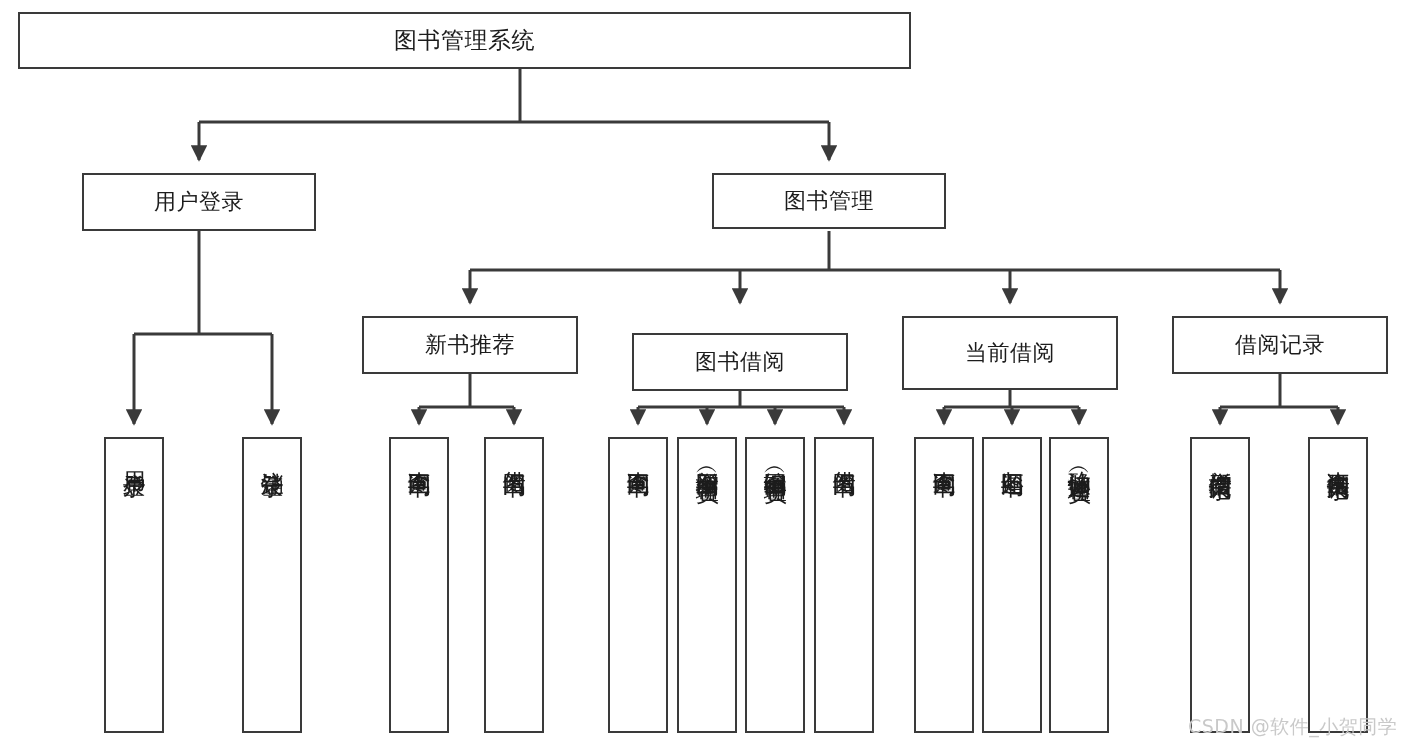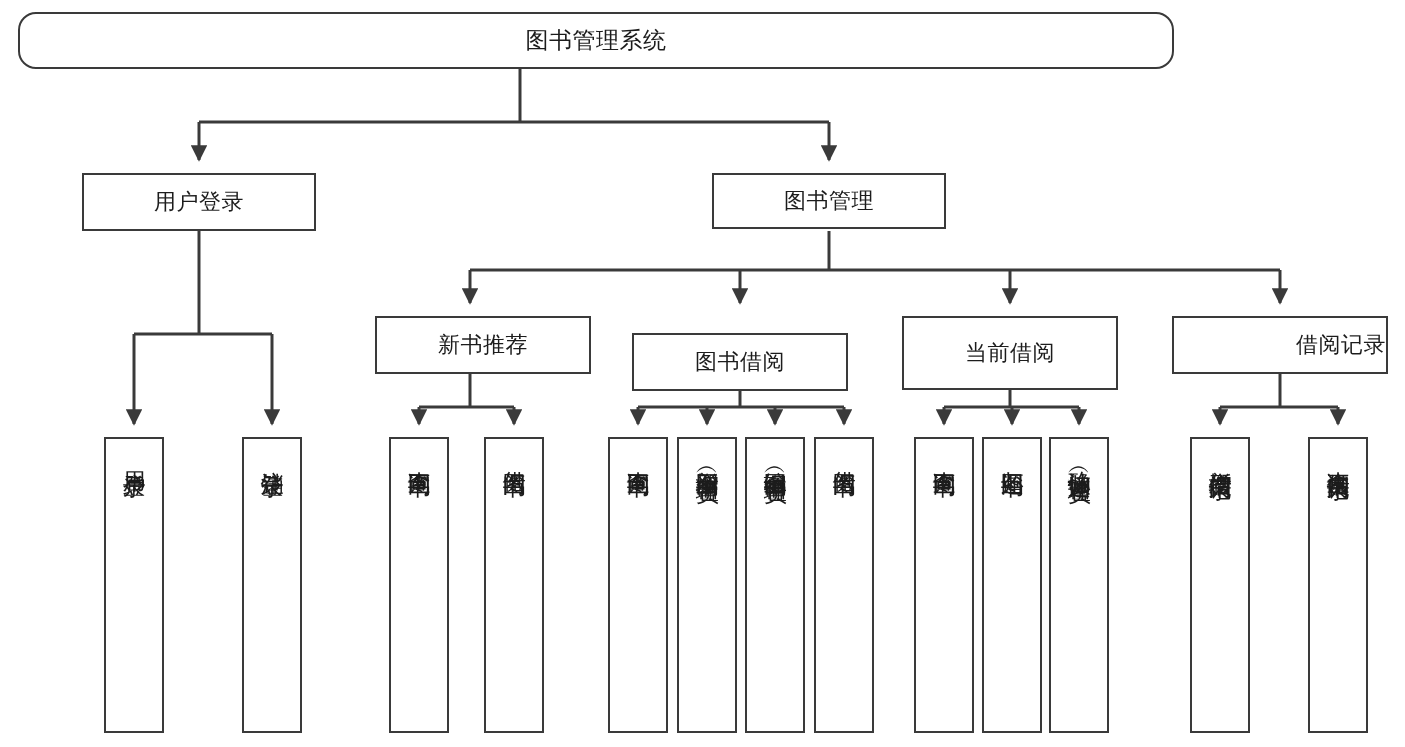--- a/index.html
+++ b/index.html
@@ -119,41 +119,41 @@
       <path d="M 1012 407 L 1012 424" marker-end="url(#arrow)"></path>
       <path d="M 1079 407 L 1079 424" marker-end="url(#arrow)"></path>
 
       <path d="M 1280 374 L 1280 407"></path>
       <path d="M 1220 407 L 1338 407"></path>
       <path d="M 1220 407 L 1220 424" marker-end="url(#arrow)"></path>
       <path d="M 1338 407 L 1338 424" marker-end="url(#arrow)"></path>
     </g>
   </svg>
 
-  <div class="node root horizontal" style="left: 18px; top: 12px; width: 1156px; height: 57px; border-color: rgb(58, 58, 58); background: rgb(255, 255, 255); color: rgb(28, 28, 28); border-radius: 18px;">
+  <div class="node root horizontal" style="left: 18px; top: 12px; width: 893px; height: 57px; border-color: rgb(58, 58, 58); background: rgb(255, 255, 255); color: rgb(28, 28, 28);">
     <span class="label">图书管理系统</span>
   </div>
 
   <div class="node horizontal" style="left: 82px; top: 173px; width: 234px; height: 58px; border-color: rgb(58, 58, 58); background: rgb(255, 255, 255); color: rgb(28, 28, 28);">
     <span class="label">用户登录</span>
   </div>
   <div class="node horizontal" style="left: 712px; top: 173px; width: 234px; height: 56px; border-color: rgb(58, 58, 58); background: rgb(255, 255, 255); color: rgb(28, 28, 28);">
     <span class="label">图书管理</span>
   </div>
 
-  <div class="node horizontal" style="left: 375px; top: 316px; width: 216px; height: 58px; border-color: rgb(58, 58, 58); background: rgb(255, 255, 255); color: rgb(28, 28, 28);">
+  <div class="node horizontal" style="left: 362px; top: 316px; width: 216px; height: 58px; border-color: rgb(58, 58, 58); background: rgb(255, 255, 255); color: rgb(28, 28, 28);">
     <span class="label">新书推荐</span>
   </div>
   <div class="node horizontal" style="left: 632px; top: 333px; width: 216px; height: 58px; border-color: rgb(58, 58, 58); background: rgb(255, 255, 255); color: rgb(28, 28, 28);">
     <span class="label">图书借阅</span>
   </div>
   <div class="node horizontal" style="left: 902px; top: 316px; width: 216px; height: 74px; border-color: rgb(58, 58, 58); background: rgb(255, 255, 255); color: rgb(28, 28, 28);">
     <span class="label">当前借阅</span>
   </div>
-  <div class="node horizontal" style="left: 1172px; top: 316px; width: 216px; height: 58px; border-color: rgb(58, 58, 58); background: rgb(255, 255, 255); color: rgb(28, 28, 28); justify-content: flex-end;">
+  <div class="node horizontal" style="left: 1172px; top: 316px; width: 216px; height: 58px; border-color: rgb(58, 58, 58); background: rgb(255, 255, 255); color: rgb(28, 28, 28);">
     <span class="label">借阅记录</span>
   </div>
 
   <div class="node vertical" style="left: 104px; top: 437px; width: 60px; height: 296px; border-color: rgb(58, 58, 58); background: rgb(255, 255, 255); color: rgb(28, 28, 28);">
     <span class="label">用户登录</span>
   </div>
   <div class="node vertical" style="left: 242px; top: 437px; width: 60px; height: 296px; border-color: rgb(58, 58, 58); background: rgb(255, 255, 255); color: rgb(28, 28, 28);">
     <span class="label">注销登录</span>
   </div>
   <div class="node vertical" style="left: 389px; top: 437px; width: 60px; height: 296px; border-color: rgb(58, 58, 58); background: rgb(255, 255, 255); color: rgb(28, 28, 28);">
@@ -183,14 +183,15 @@
   <div class="node vertical" style="left: 1049px; top: 437px; width: 60px; height: 296px; border-color: rgb(58, 58, 58); background: rgb(255, 255, 255); color: rgb(28, 28, 28);">
     <span class="label">确认归还（管理员）</span>
   </div>
   <div class="node vertical" style="left: 1190px; top: 437px; width: 60px; height: 296px; border-color: rgb(58, 58, 58); background: rgb(255, 255, 255); color: rgb(28, 28, 28);">
     <span class="label">新增借阅记录</span>
   </div>
   <div class="node vertical" style="left: 1308px; top: 437px; width: 60px; height: 296px; border-color: rgb(58, 58, 58); background: rgb(255, 255, 255); color: rgb(28, 28, 28);">
     <span class="label">查询借阅记录</span>
   </div>
 
+  <div class="watermark" style="left: 1188px; top: 714px; color: rgb(201, 201, 201);">CSDN @软件_小贺同学</div>
 
 </div>
 
 </body></html>

